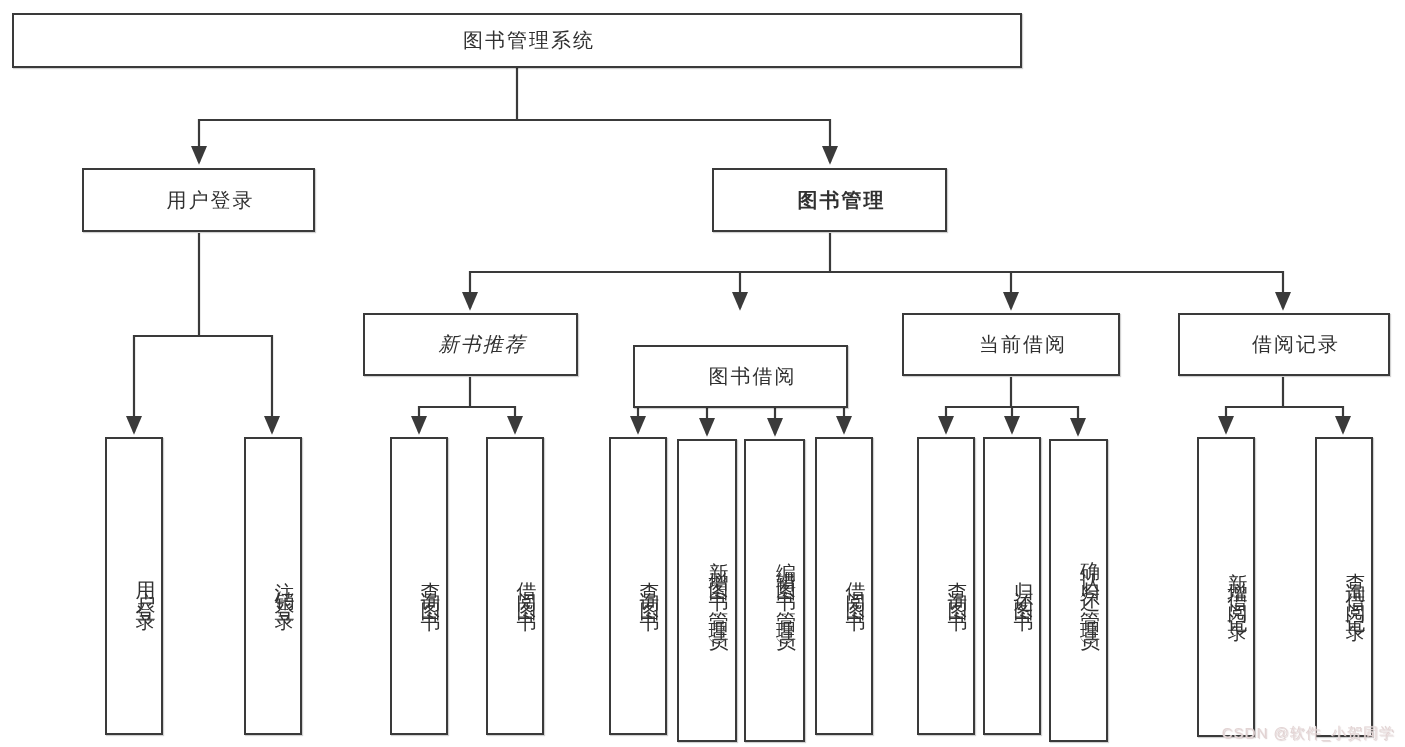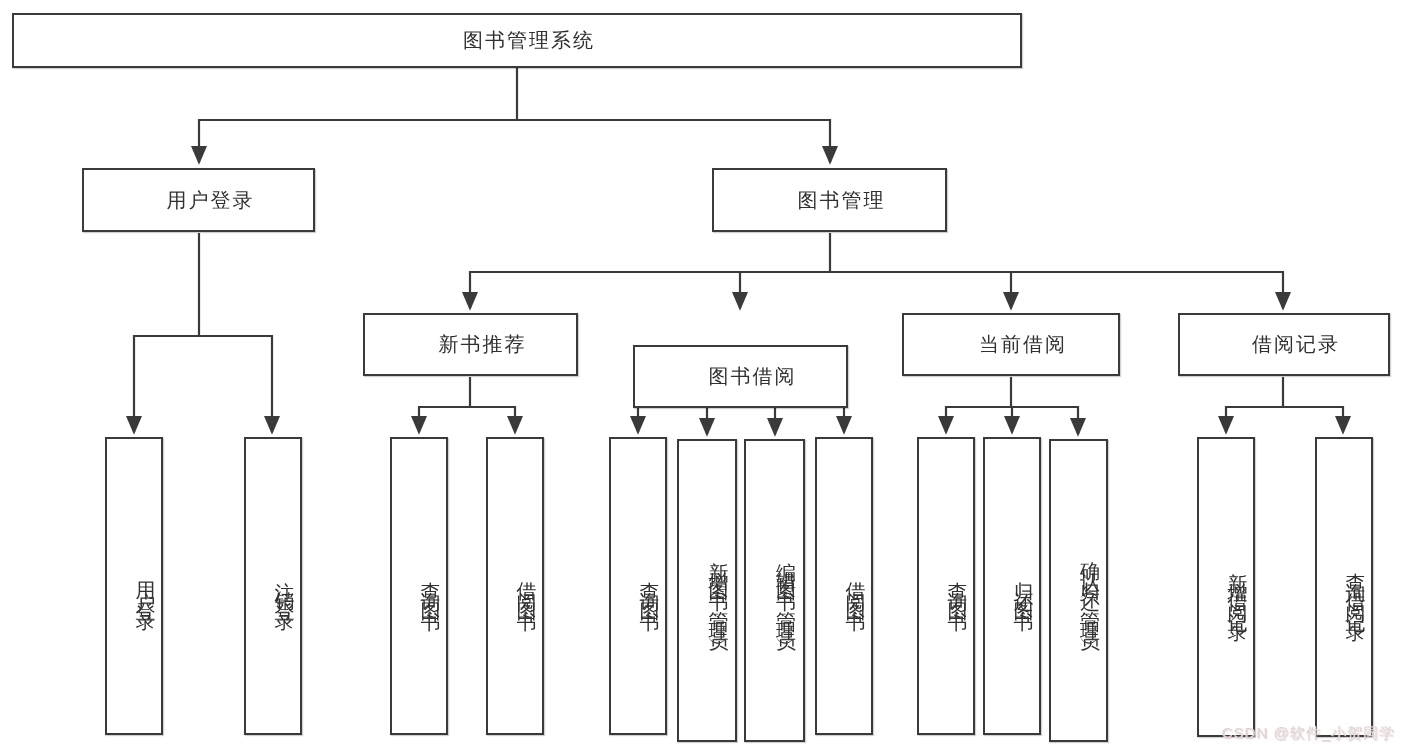--- a/index.html
+++ b/index.html
@@ -81,25 +81,25 @@
     </g>
   </svg>
 
   <div class="box hbox" style="left:12px;top:13px;width:1010px;height:55px;">
     <span>图书管理系统</span>
   </div>
 
   <div class="box hbox" style="left:82px;top:168px;width:233px;height:64px;">
     <span>用户登录</span>
   </div>
-  <div class="box hbox" style="left:712px;top:168px;width:235px;height:64px;">
+  <div class="box hbox" style="left:712px;top:168px;width:235px;height:64px;font-weight:bold;">
     <span>图书管理</span>
   </div>
 
-  <div class="box hbox" style="left:363px;top:313px;width:215px;height:63px;">
+  <div class="box hbox" style="left:363px;top:313px;width:215px;height:63px;font-style:italic;">
     <span>新书推荐</span>
   </div>
   <div class="box hbox" style="left:633px;top:313px;width:215px;height:63px;margin-top:32px;">
     <span>图书借阅</span>
   </div>
   <div class="box hbox" style="left:1178px;top:313px;width:212px;height:63px;">
     <span>借阅记录</span>
   </div>
   <div class="box hbox" style="left:902px;top:313px;width:218px;height:63px;">
     <span>当前借阅</span>

